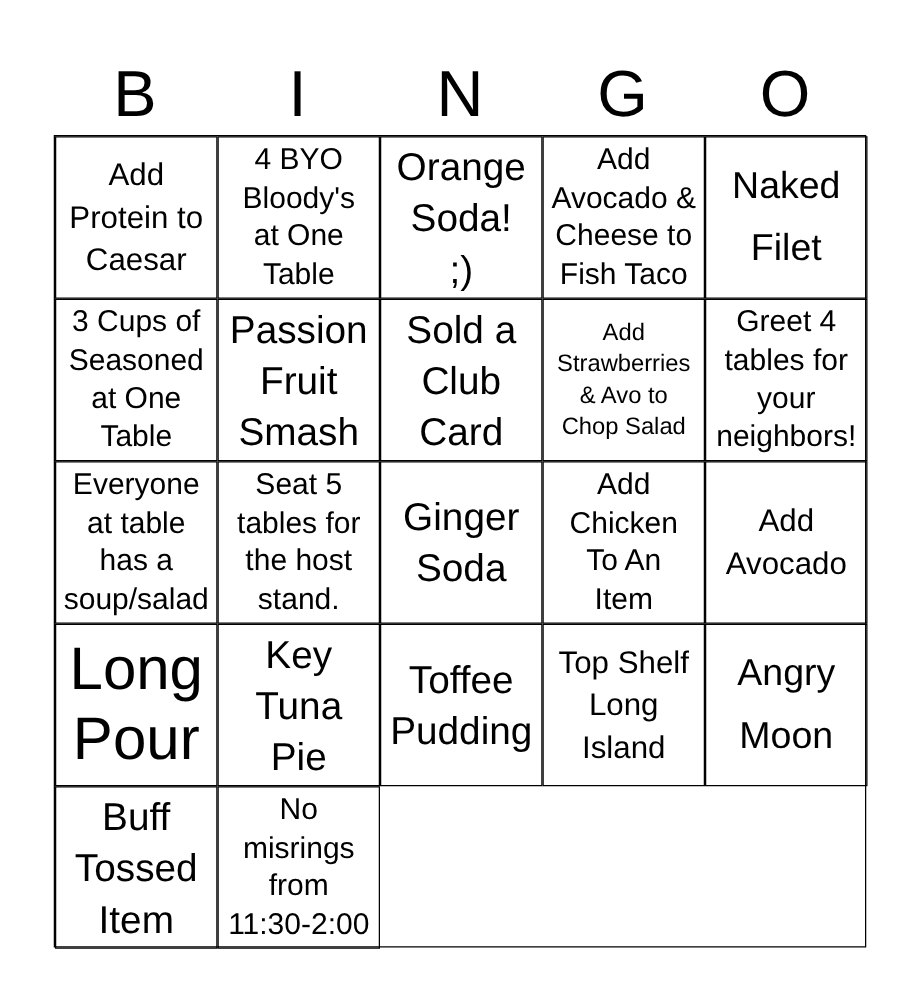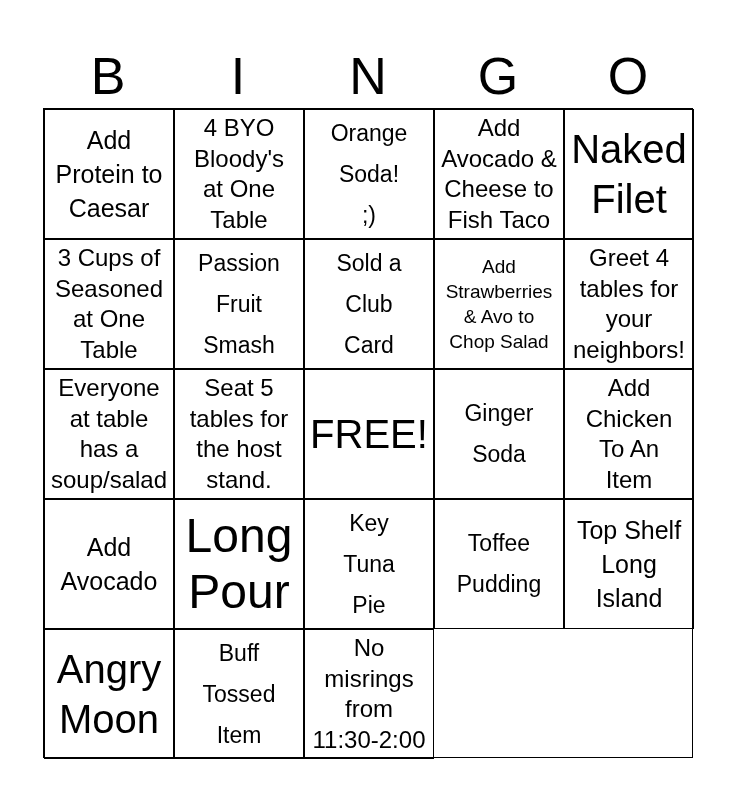--- a/index.html
+++ b/index.html
@@ -54,22 +54,22 @@
     overflow: hidden;
     padding: 0 2px;
   }
   .cell span {
     white-space: pre-line;
     display: block;
   }
   .fs-s { font-size: 24px; line-height: 30.5px; }
   .fs-sm { font-size: 19px; line-height: 25px; }
   .fs-m { font-size: 25px; line-height: 34px; }
-  .fs-l { font-size: 23px; line-height: 41px; }
-  .fs-xl { font-size: 40px; line-height: 50px; }
+  .fs-l { font-size: 31px; line-height: 41px; }
+  .fs-xl { font-size: 30px; line-height: 50px; }
   .fs-xxl { font-size: 48px; line-height: 56px; }
   .fs-free { font-size: 40px; line-height: 44px; }
 </style>
 </head>
 <body>
 
 <div class="header">
   <div class="header-letter">B</div>
   <div class="header-letter">I</div>
   <div class="header-letter">N</div>
@@ -140,23 +140,20 @@
 at table
 has a
 soup/salad</span>
     </div>
   <div class="cell fs-s">
       <span>Seat 5
 tables for
 the host
 stand.</span>
     </div>
-  <div class="cell fs-free">
-      <span>FREE!</span>
-    </div>
   <div class="cell fs-l">
       <span>Ginger
 Soda</span>
     </div>
 
   <div class="cell fs-s">
       <span>Add
 Chicken
 To An
 Item</span>

